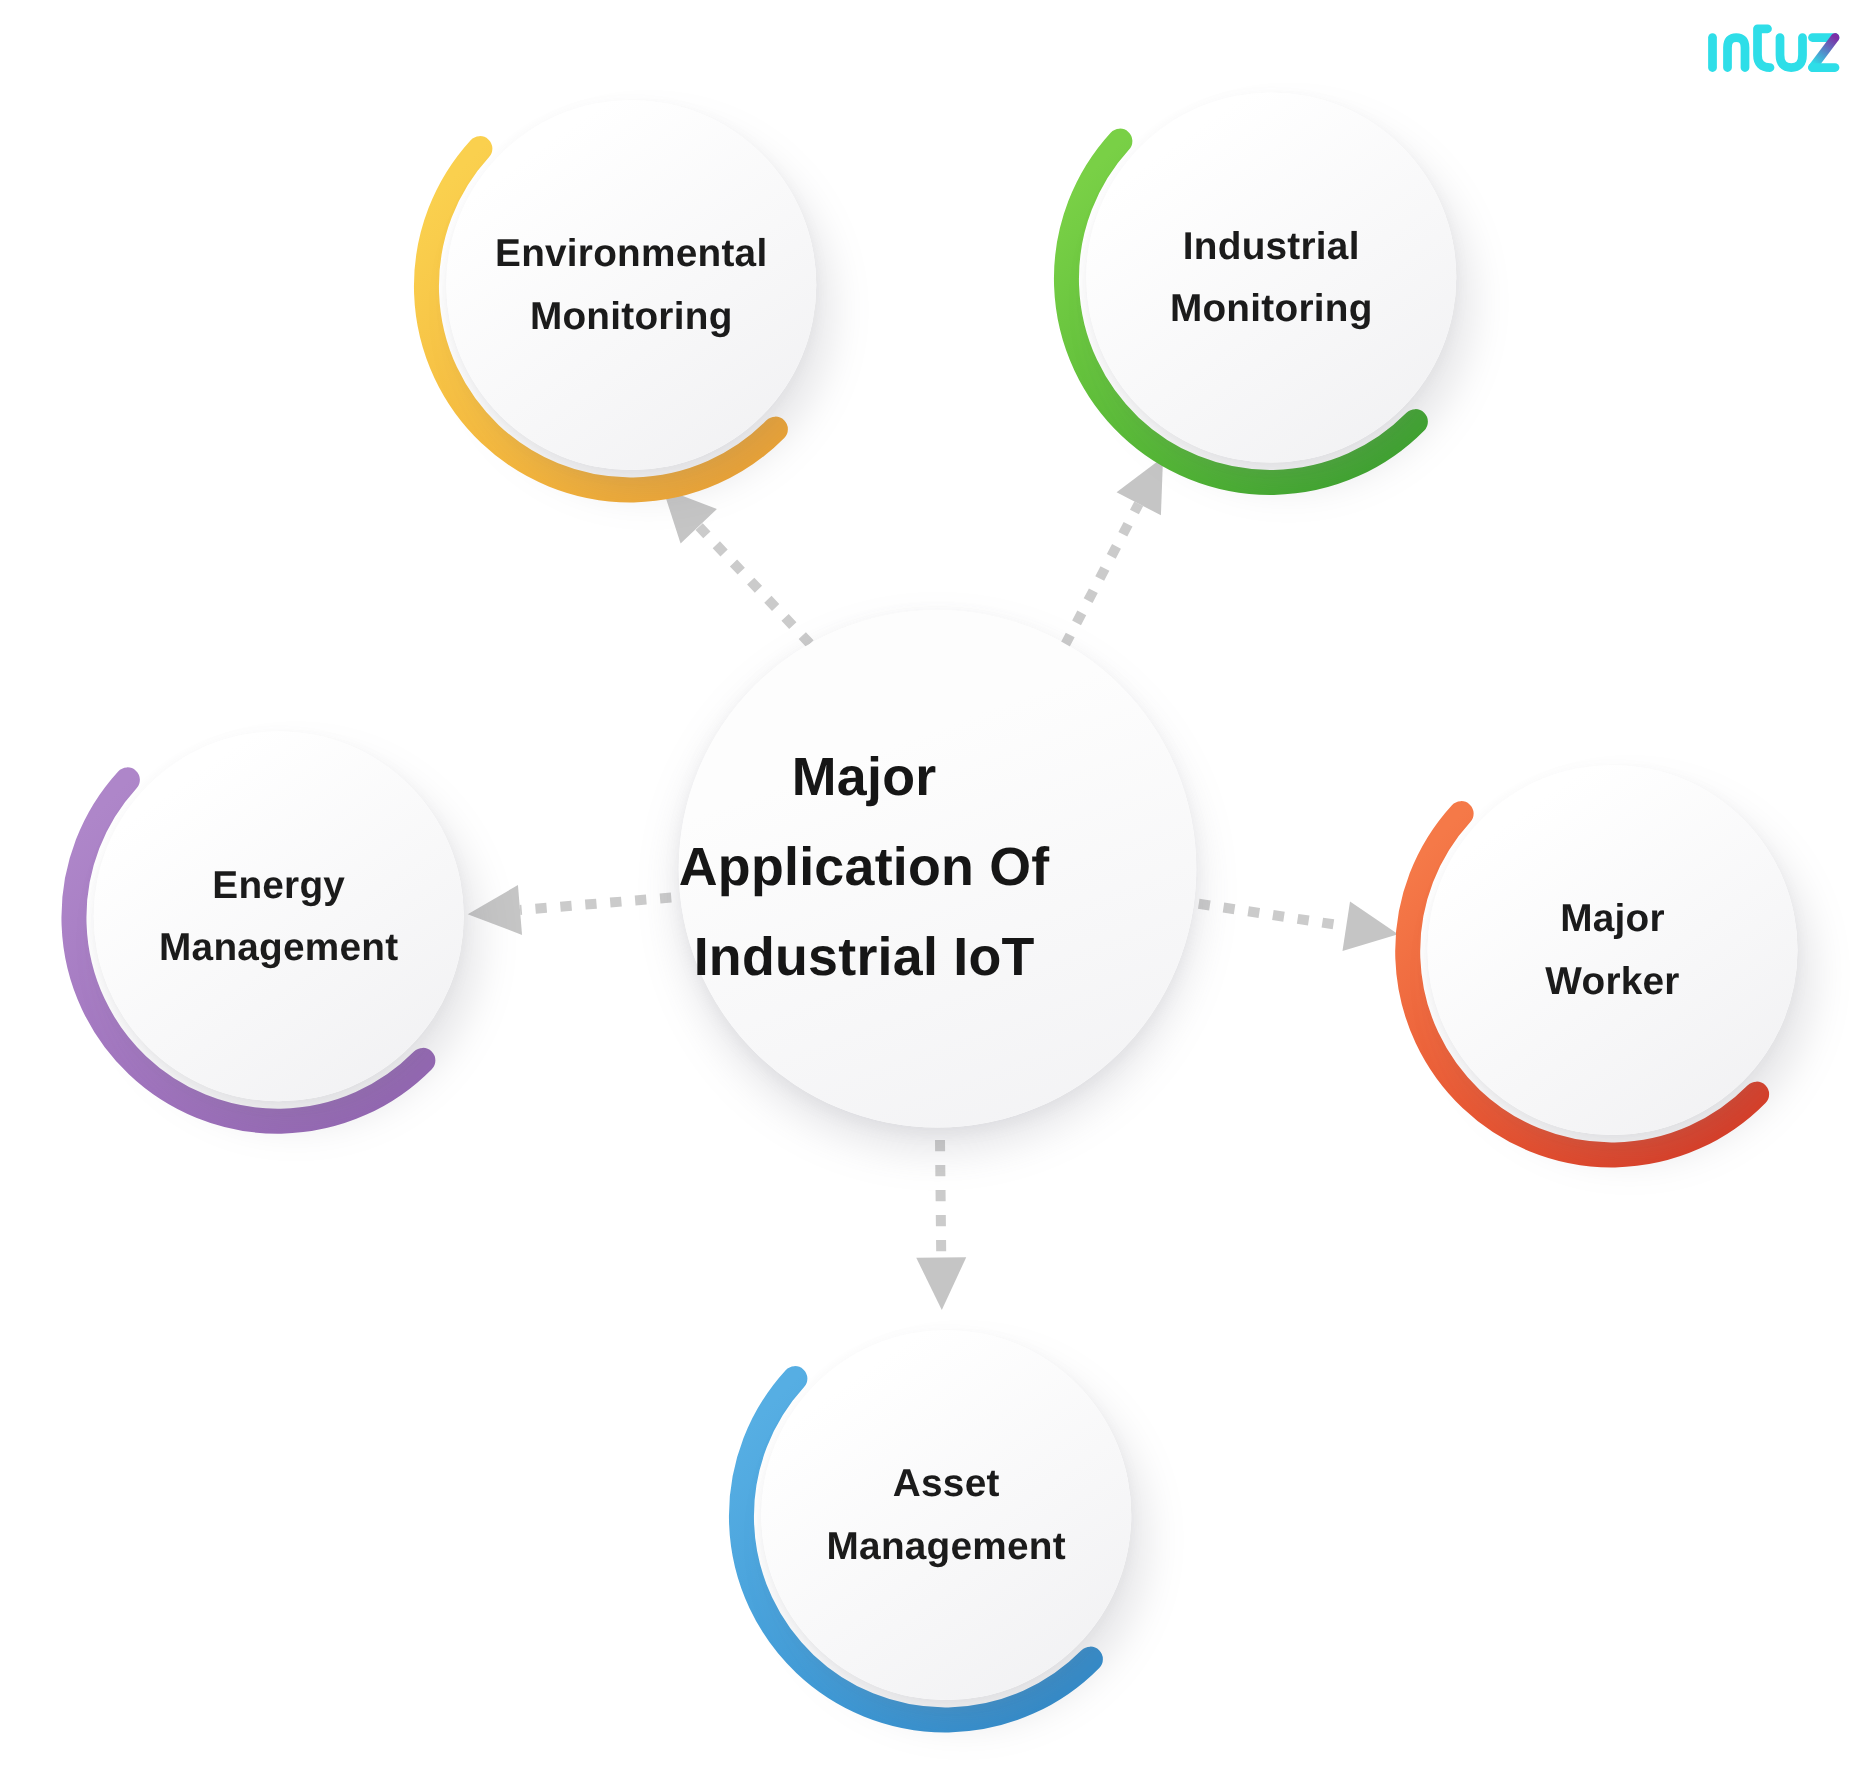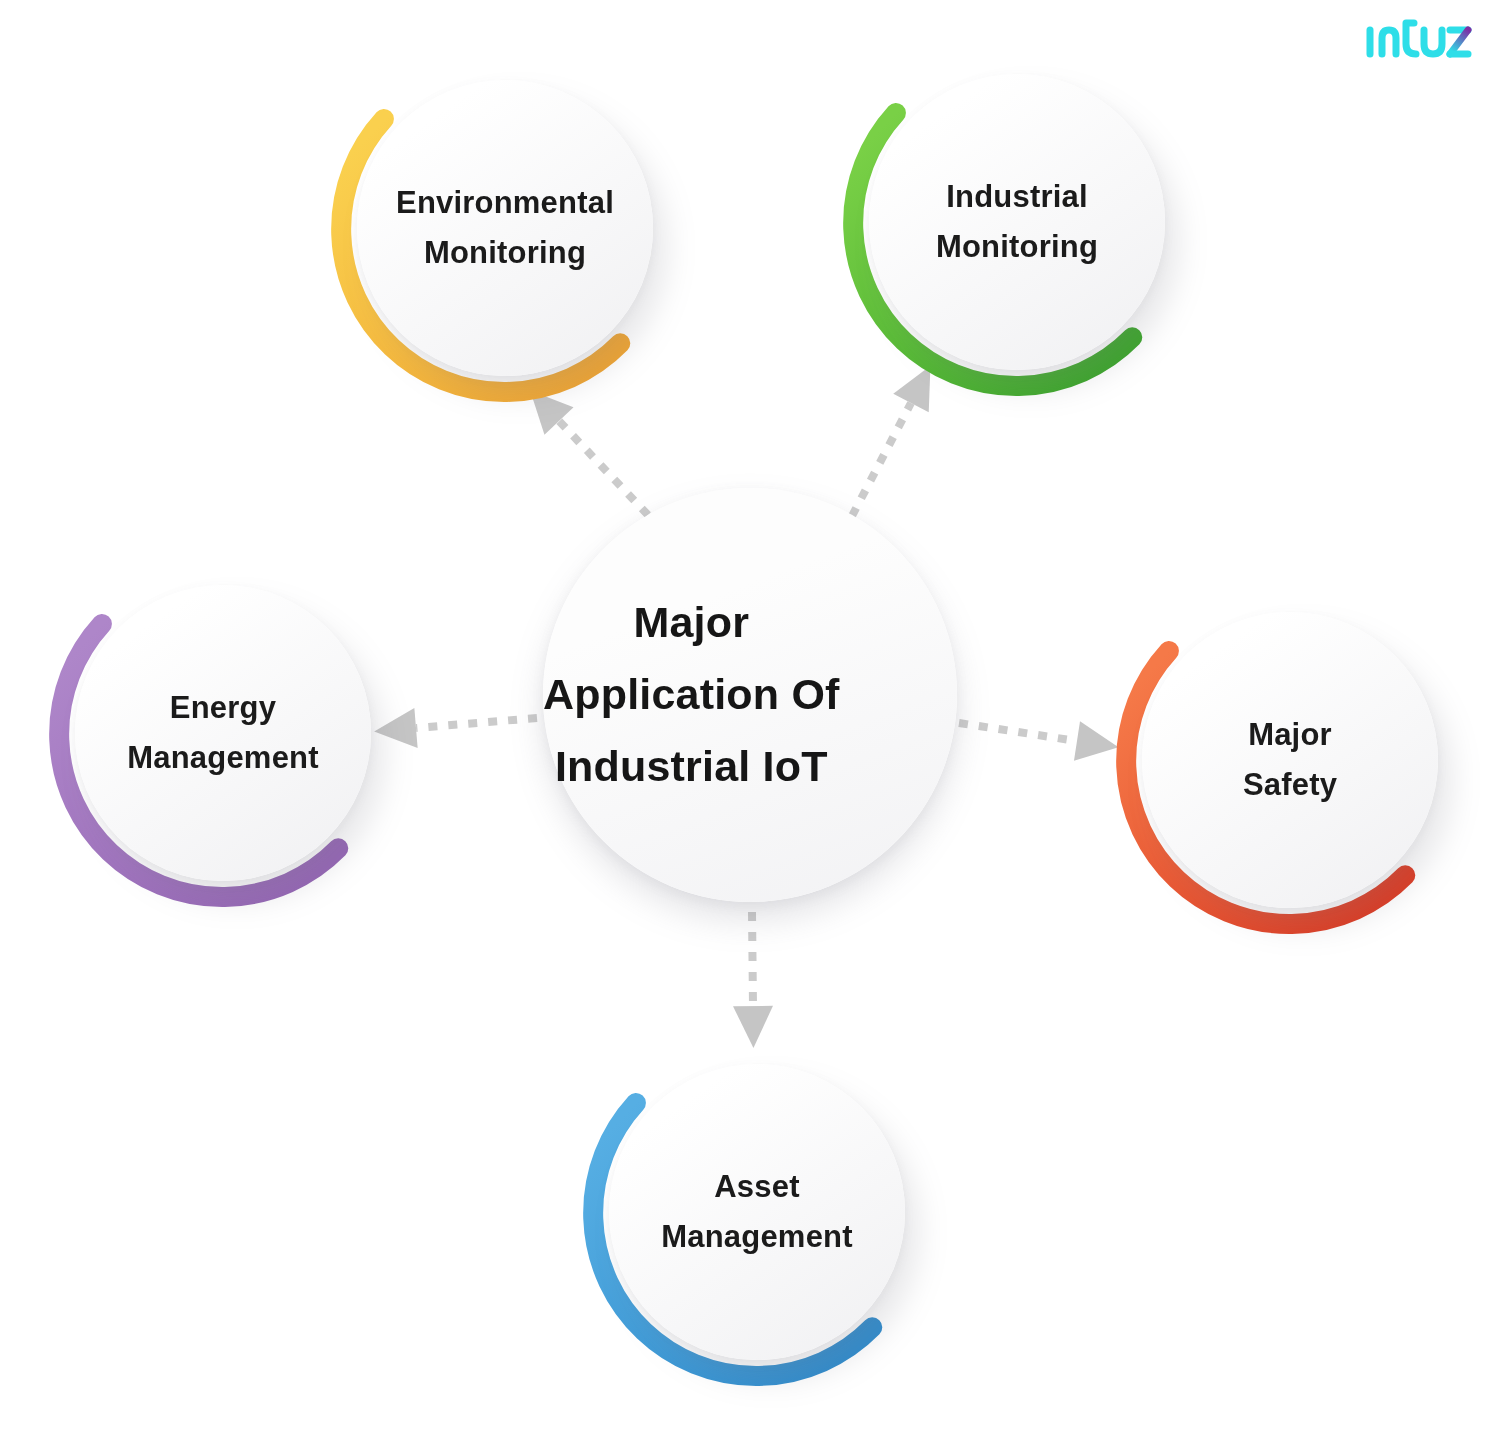--- a/index.html
+++ b/index.html
@@ -119,21 +119,21 @@
         <linearGradient id="grad3" gradientUnits="userSpaceOnUse" x1="59" y1="71" x2="295" y2="295">
           <stop offset="0" style="stop-color: rgb(245, 121, 72);"></stop>
           <stop offset="1" style="stop-color: rgb(220, 58, 34);"></stop>
         </linearGradient>
       </defs>
       <path d="M58.9 70.9 A163 163 0 0 0 295.3 295.3" fill="none" stroke="url(#grad3)" stroke-width="20" stroke-linecap="round"></path>
     </svg>
     <div class="bubble">
       <div class="label">
         <div>Major</div>
-        <div>Safety</div>
+        <div>Worker</div>
       </div>
     </div>
   </div>
 
   <div class="node" style="left:577px;top:1032px;">
     <svg class="arc" width="360" height="360" viewBox="0 0 360 360">
       <defs>
         <linearGradient id="grad4" gradientUnits="userSpaceOnUse" x1="59" y1="71" x2="295" y2="295">
           <stop offset="0" style="stop-color: rgb(86, 174, 227);"></stop>
           <stop offset="1" style="stop-color: rgb(47, 139, 204);"></stop>

